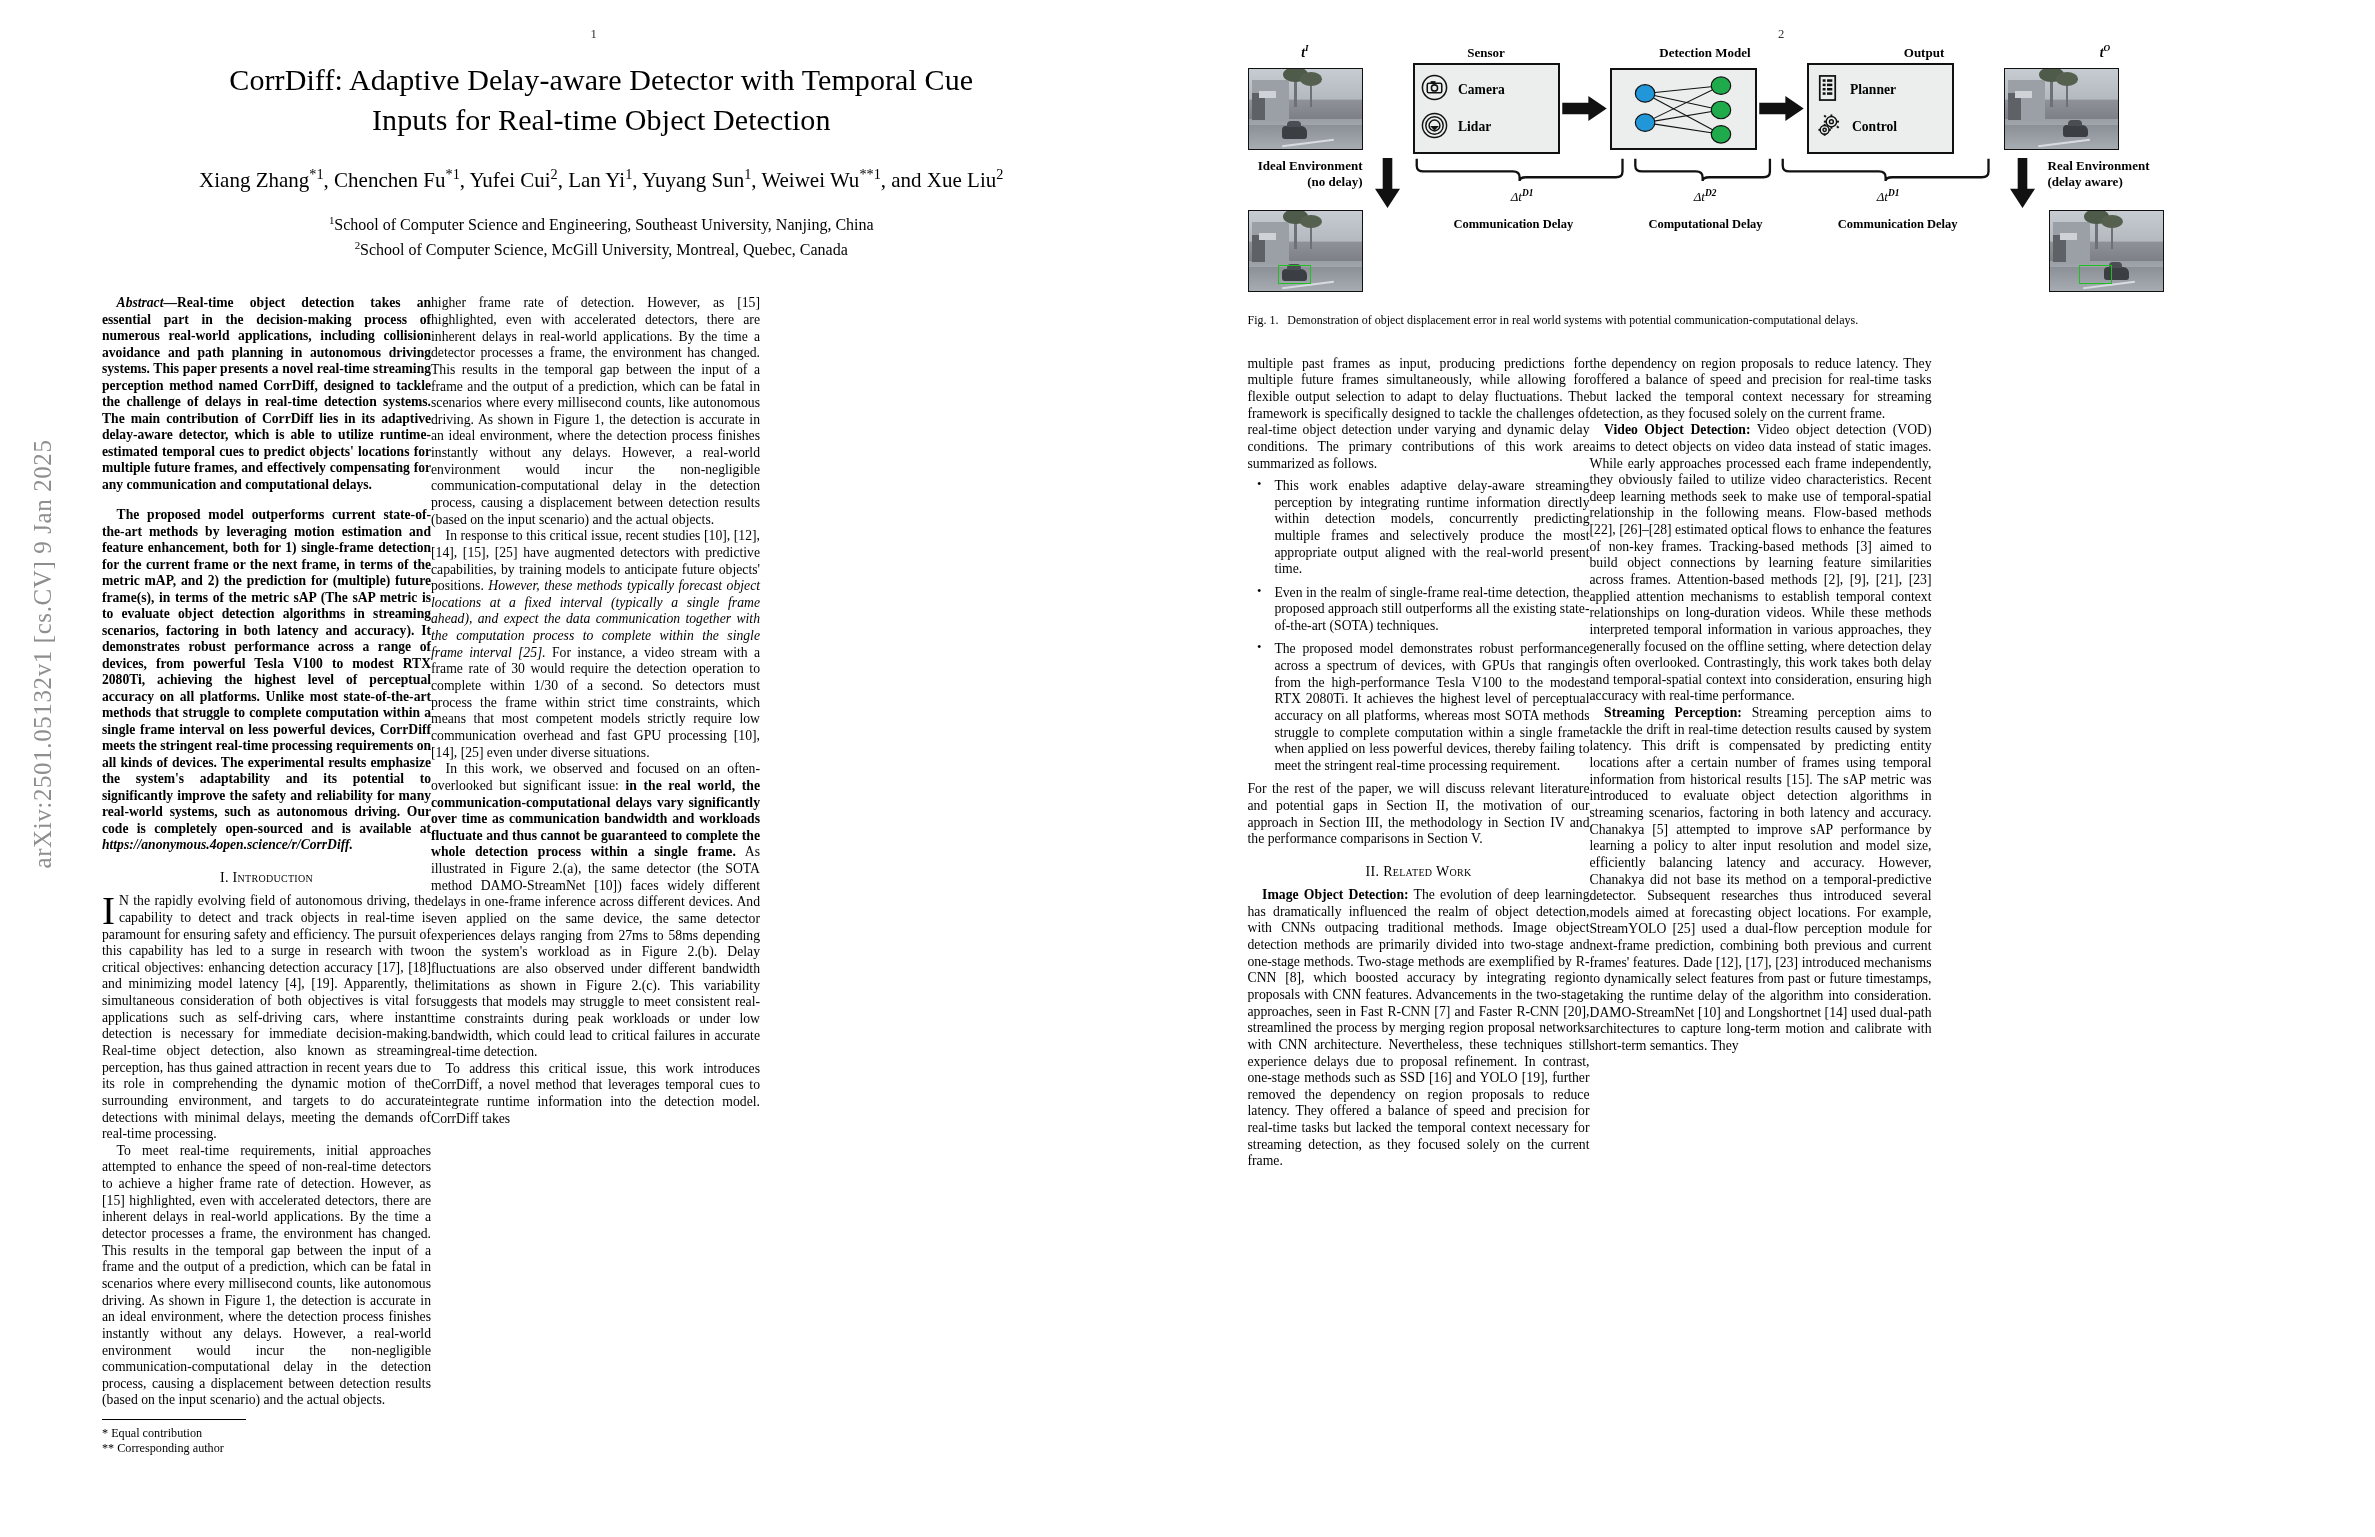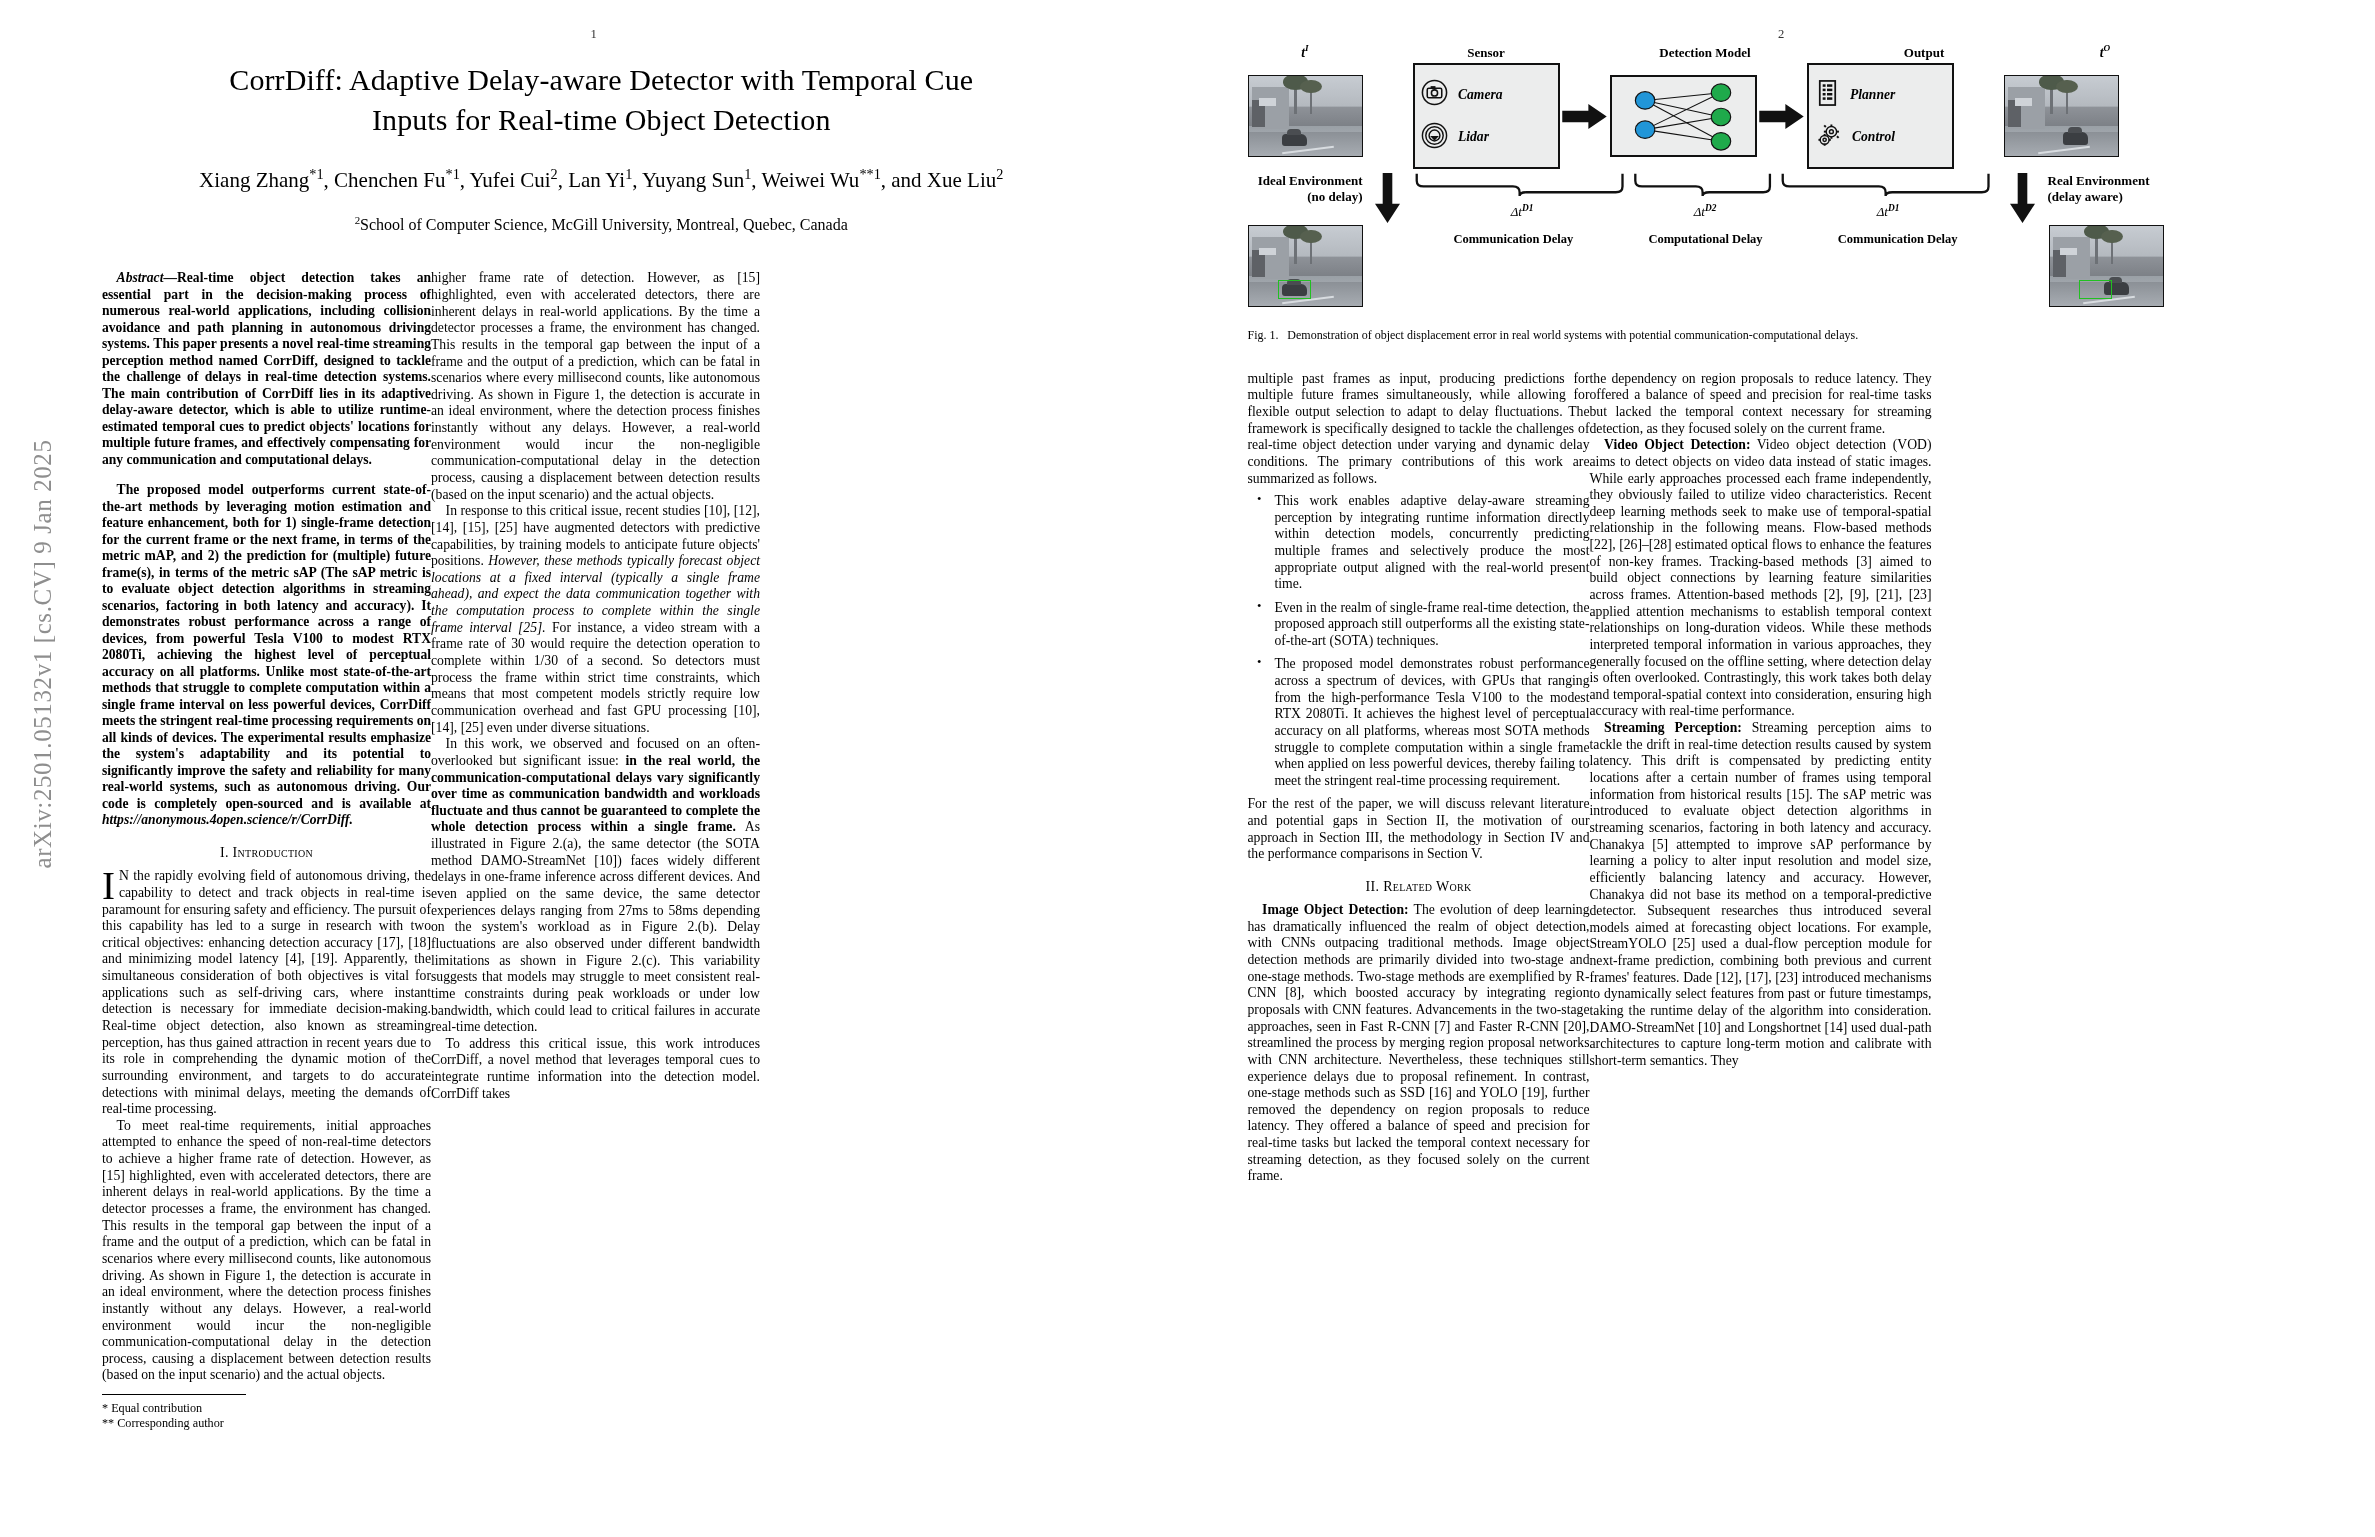--- a/index.html
+++ b/index.html
@@ -182,28 +182,27 @@
   .thumb .gbox { position:absolute; border:1.9px solid #21c021; }
 
   .arrow-blk {
     width:50px; height:82px;
     display:flex; align-items:center; justify-content:center;
     flex:none;
   }
   .arrow-blk svg { display:block; }
 
   .fbox {
-    width:147px; height:106px;
+    width:147px; height:91px;
     border:2.4px solid #111;
     background:#eceded;
     display:flex; flex-direction:column;
     justify-content:space-evenly;
     padding:3.9px 5.8px;
     flex:none;
-    font-style:italic;
   }
   .fbox-row {
     display:flex; align-items:center; gap:8.7px;
   }
   .fbox-row .txt { font-weight:bold; font-size:13.6px; }
 
   .nnbox {
     width:147px; height:82px;
     border:2.4px solid #111;
     background:#eceded;
@@ -255,20 +254,21 @@
       <h1 class="paper-title">
         <span>CorrDiff: Adaptive Delay-aware Detector with Temporal Cue</span><br>
         <span>Inputs for Real-time Object Detection</span>
       </h1>
 
       <div class="authors">
         Xiang Zhang<sup>*1</sup>, Chenchen Fu<sup>*1</sup>, Yufei Cui<sup>2</sup>, Lan Yi<sup>1</sup>, Yuyang Sun<sup>1</sup>, Weiwei Wu<sup>**1</sup>, and Xue Liu<sup>2</sup>
       </div>
 
       <div class="affil">
+        <div><sup>1</sup>School of Computer Science and Engineering, Southeast University, Nanjing, China</div>
         <div><sup>2</sup>School of Computer Science, McGill University, Montreal, Quebec, Canada</div>
       </div>
     </div>
 
     <div class="cols">
 
       <div class="col">
 
         <p class="abstract"><span class="abs-head">Abstract—</span><span>Real-time object detection takes an essential part in the decision-making process of numerous real-world applications, including collision avoidance and path planning in autonomous driving systems. This paper presents a novel real-time streaming perception method named CorrDiff, designed to tackle the challenge of delays in real-time detection systems. The main contribution of CorrDiff lies in its adaptive delay-aware detector, which is able to utilize runtime-estimated temporal cues to predict objects' locations for multiple future frames, and effectively compensating for any communication and computational delays.</span></p>
 

